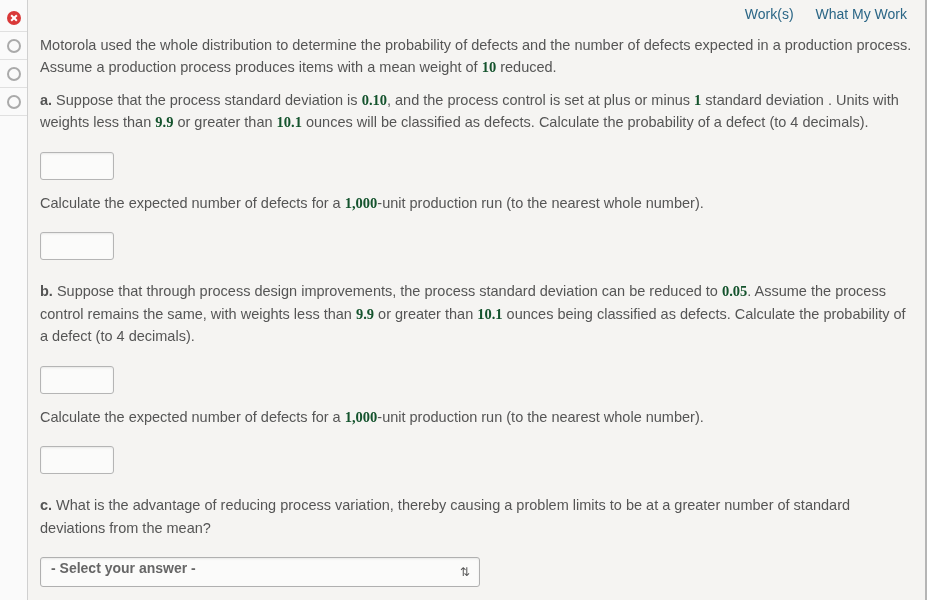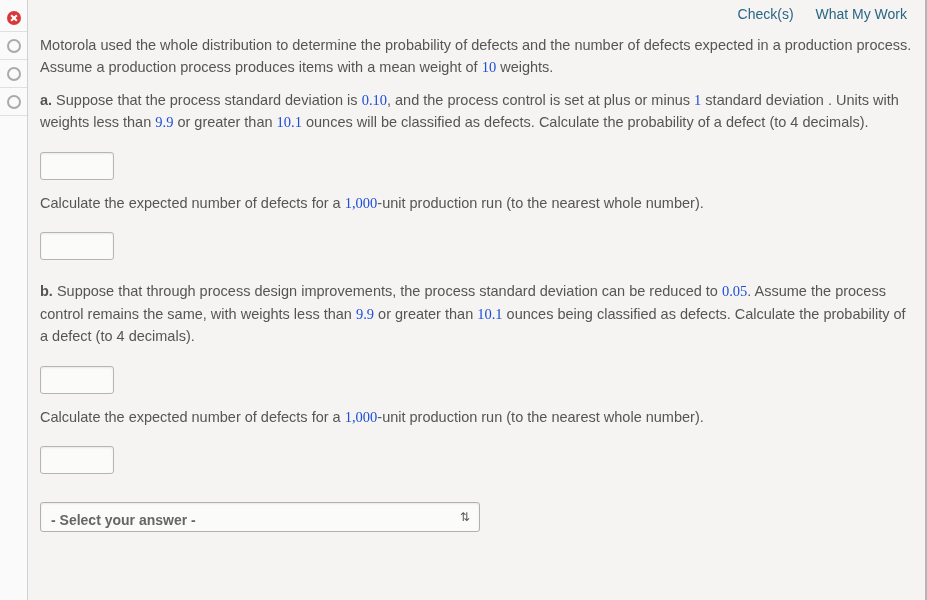--- a/index.html
+++ b/index.html
@@ -83,22 +83,22 @@
     }
     .question-block {
       margin-bottom: 8px;
     }
     .part-label {
       font-weight: bold;
       color: #555;
     }
     .num {
       font-family: Georgia, 'Times New Roman', serif;
-      color: #1d4ed8;
-      font-weight: 400;
+      color: #14532d;
+      font-weight: 700;
     }
     .answer-input {
       display: inline-block;
       margin: 8px 0 12px 0;
     }
     .answer-input input {
       width: 74px;
       height: 28px;
       border: 1px solid #b5b5b5;
       border-radius: 3px;
@@ -117,21 +117,21 @@
       height: 30px;
       border: 1px solid #b0b0b0;
       border-radius: 3px;
       background: #fbfbfa;
       box-shadow: inset 0 1px 2px rgba(0,0,0,0.08);
       padding: 0 30px 0 10px;
       font-size: 14px;
       font-weight: bold;
       color: #666;
       display: flex;
-      align-items: flex-end;
+      align-items: flex-start;
       cursor: pointer;
     }
     .select-arrow {
       position: absolute;
       right: 10px;
       top: 50%;
       transform: translateY(-50%);
       font-size: 12px;
       color: #555;
       pointer-events: none;
@@ -160,28 +160,28 @@
   </div>
   <div class="sidebar-item">
     <div class="sidebar-icon-circle"></div>
   </div>
 </div>
 
 <div class="main">
   <div class="right-border"></div>
 
   <div class="top-links">
-    <span>Check(s)</span>
+    <span>Work(s)</span>
     <span>What My Work</span>
   </div>
 
   <div class="content">
 
     <div class="para">
-      <span>Motorola used the whole distribution to determine the probability of defects and the number of defects expected in a production process. Assume a production process produces items with a mean weight of </span><span class="num">10</span><span> weights.</span>
+      <span>Motorola used the whole distribution to determine the probability of defects and the number of defects expected in a production process. Assume a production process produces items with a mean weight of </span><span class="num">10</span><span> reduced.</span>
     </div>
 
     <div class="question-block">
       <div class="para">
         <span class="part-label">a.</span><span> Suppose that the process standard deviation is </span><span class="num">0.10</span><span>, and the process control is set at plus or minus </span><span class="num">1</span><span> standard deviation . Units with weights less than </span><span class="num">9.9</span><span> or greater than </span><span class="num">10.1</span><span> ounces will be classified as defects. Calculate the probability of a defect (to 4 decimals).</span>
       </div>
       <div class="answer-input">
         <input type="text" style="">
       </div>
       <div class="para">
@@ -201,20 +201,23 @@
       </div>
       <div class="para">
         <span>Calculate the expected number of defects for a </span><span class="num">1,000</span><span>-unit production run (to the nearest whole number).</span>
       </div>
       <div class="answer-input">
         <input type="text" style="">
       </div>
     </div>
 
     <div class="question-block">
+      <div class="para">
+        <span class="part-label">c.</span><span> What is the advantage of reducing process variation, thereby causing a problem limits to be at a greater number of standard deviations from the mean?</span>
+      </div>
       <div class="select-wrapper">
         <div class="select-box">
           <span>- Select your answer -</span>
         </div>
         <span class="select-arrow">⇅</span>
       </div>
     </div>
 
   </div>
 </div>

